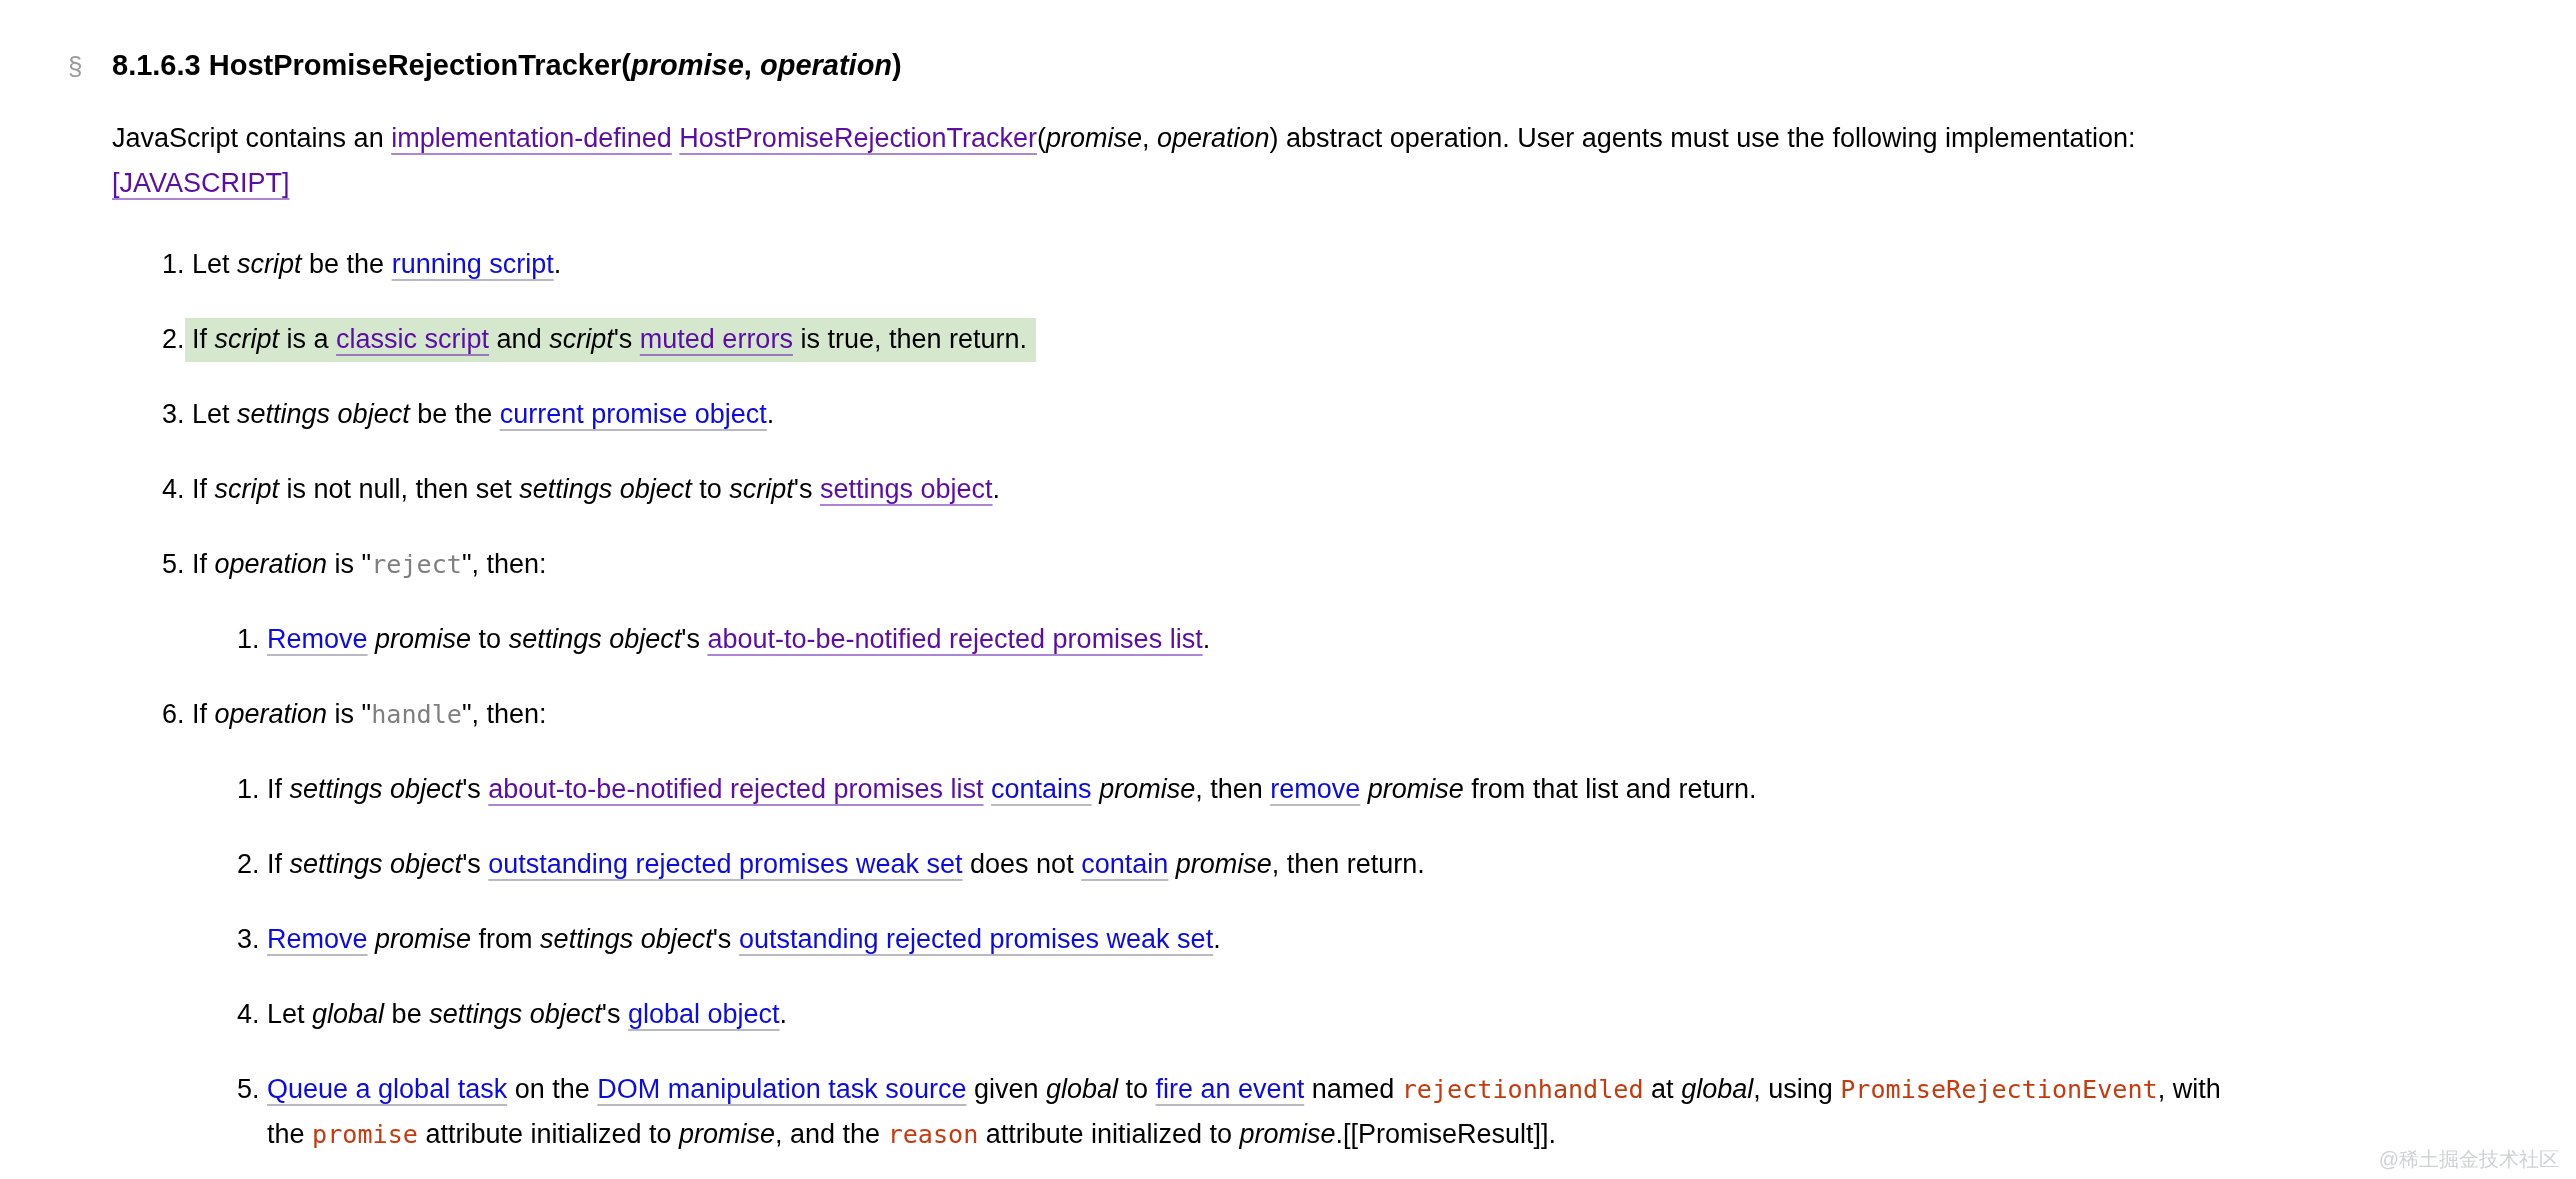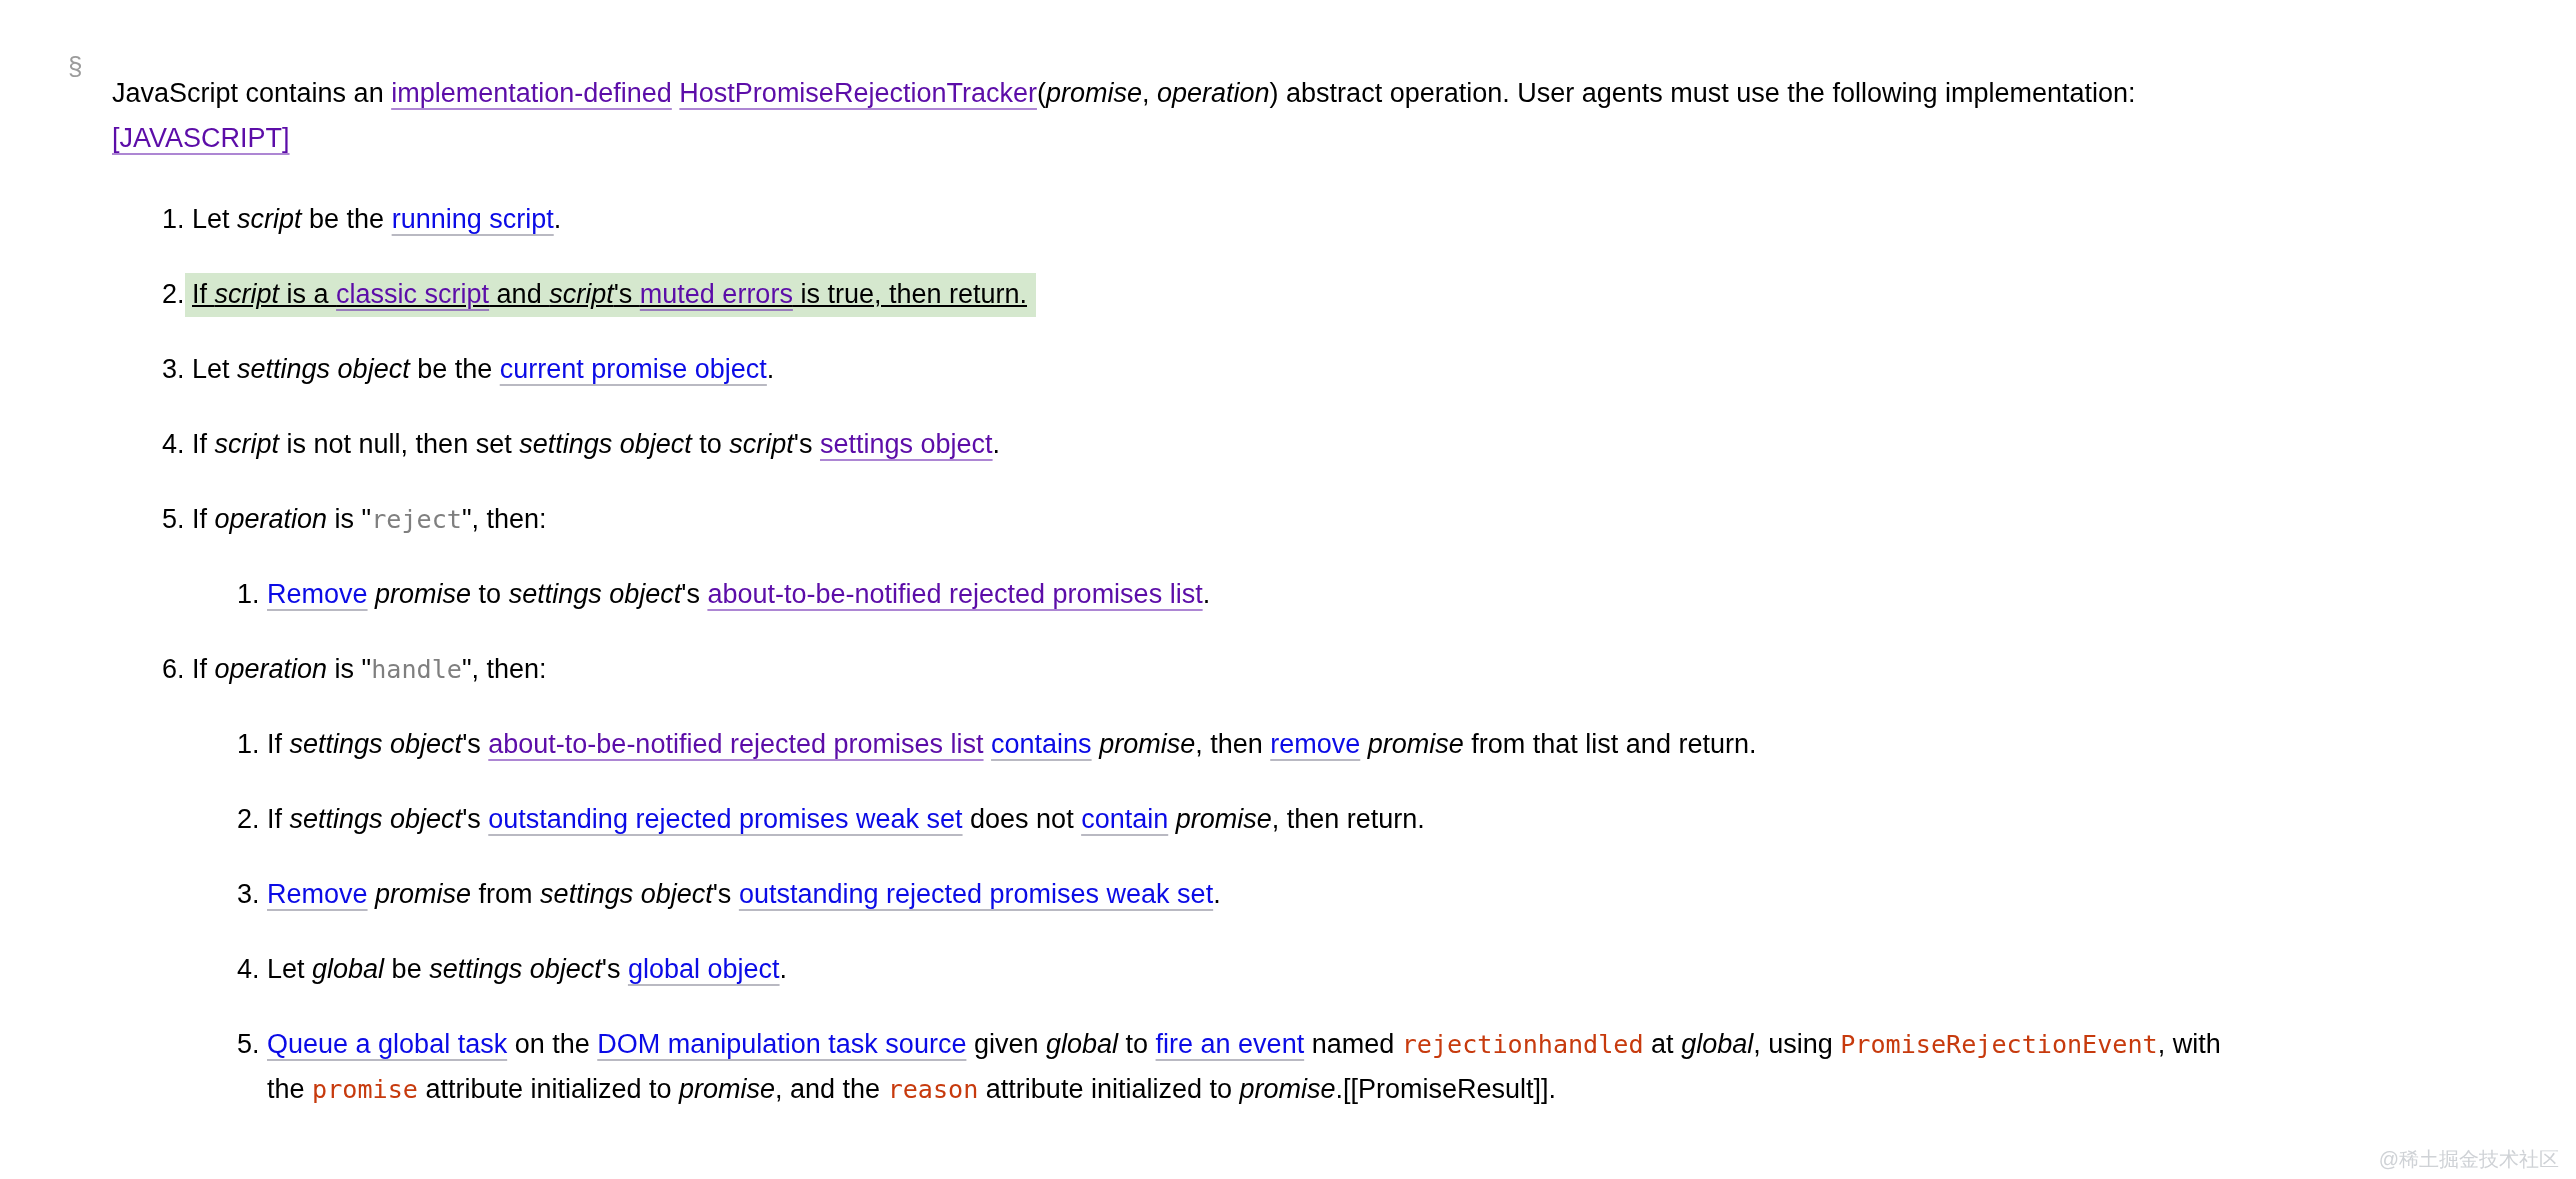--- a/index.html
+++ b/index.html
@@ -92,39 +92,38 @@
     color: var(--code-orange, #C73A0D);
     font-size: 0.93em;
     text-decoration: none;
     cursor: pointer;
   }
   .hl {
     background: var(--highlight-green, #d5e8ce);
     padding: 5.6px 9.3px 7.5px 7.5px;
     margin-left: -7.5px;
     box-decoration-break: clone;
-    text-decoration: underline;
     -webkit-box-decoration-break: clone;
   }
   .watermark {
     position: absolute;
     right: 17px;
     bottom: 7.5px;
     color: var(--watermark-gray, #cfd2d6);
     font-size: 20px;
     line-height: 26px;
   }
 </style>
 </head>
 <body>
 
 <div class="content">
 
   <h4 class="heading-row">
-    <a class="section-mark">§</a>
+    <a class="section-mark">§</a><span><span class="r-t">8.1.6.3 HostPromiseRejectionTracker(</span><span class="r-v">promise</span><span class="r-t">, </span><span class="r-v">operation</span><span class="r-t">)</span></span>
   </h4>
 
   <p class="intro"><span class="r-t">JavaScript contains an </span><a class="r-lv">implementation-defined</a><span class="r-t"> </span><a class="r-lv">HostPromiseRejectionTracker</a><span class="r-t">(</span><span class="r-v">promise</span><span class="r-t">, </span><span class="r-v">operation</span><span class="r-t">) abstract operation. User agents must use the following implementation: </span><br><a class="r-lv">[JAVASCRIPT]</a></p>
 
   <ol class="steps">
       <li><span class="r-t">Let </span><span class="r-v">script</span><span class="r-t"> be the </span><a class="r-l">running script</a><span class="r-t">.</span></li>
       <li><span class="hl"><span class="r-t">If </span><span class="r-v">script</span><span class="r-t"> is a </span><a class="r-lv">classic script</a><span class="r-t"> and </span><span class="r-v">script</span><span class="r-t">'s </span><a class="r-lv">muted errors</a><span class="r-t"> is true, then return.</span></span></li>
       <li><span class="r-t">Let </span><span class="r-v">settings object</span><span class="r-t"> be the </span><a class="r-l">current promise object</a><span class="r-t">.</span></li>
       <li><span class="r-t">If </span><span class="r-v">script</span><span class="r-t"> is not null, then set </span><span class="r-v">settings object</span><span class="r-t"> to </span><span class="r-v">script</span><span class="r-t">'s </span><a class="r-lv">settings object</a><span class="r-t">.</span></li>
       <li><span class="r-t">If </span><span class="r-v">operation</span><span class="r-t"> is "</span><span class="r-c">reject</span><span class="r-t">", then:</span><ol class="substeps">

